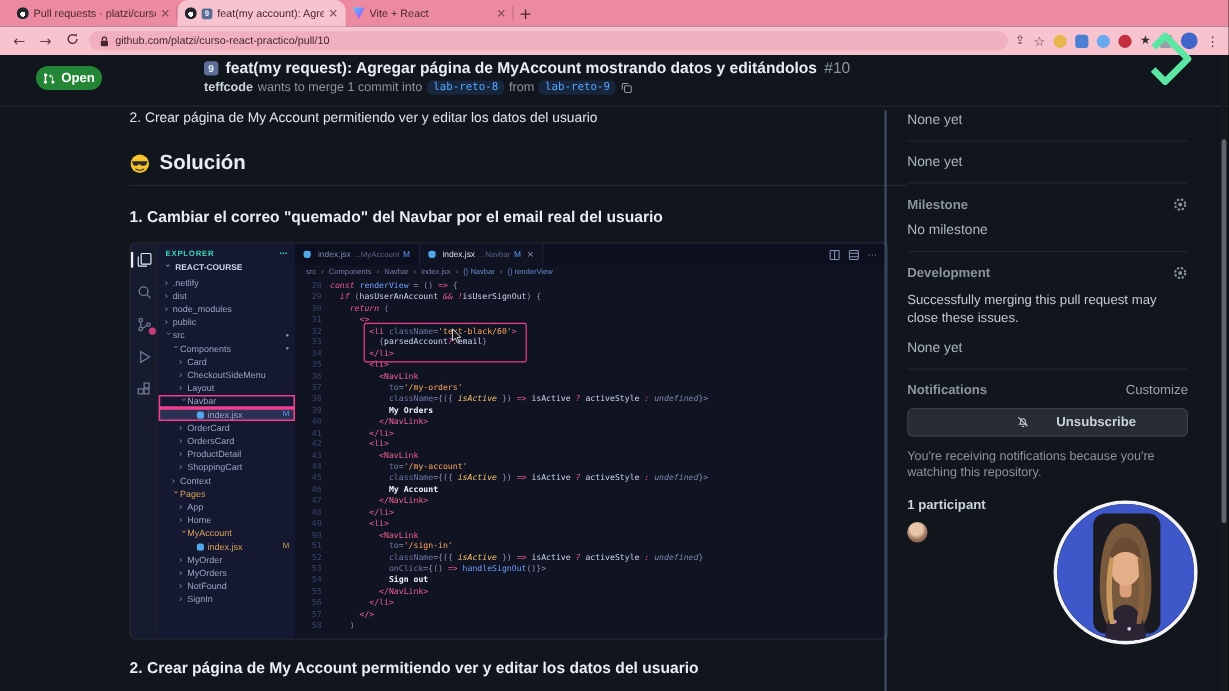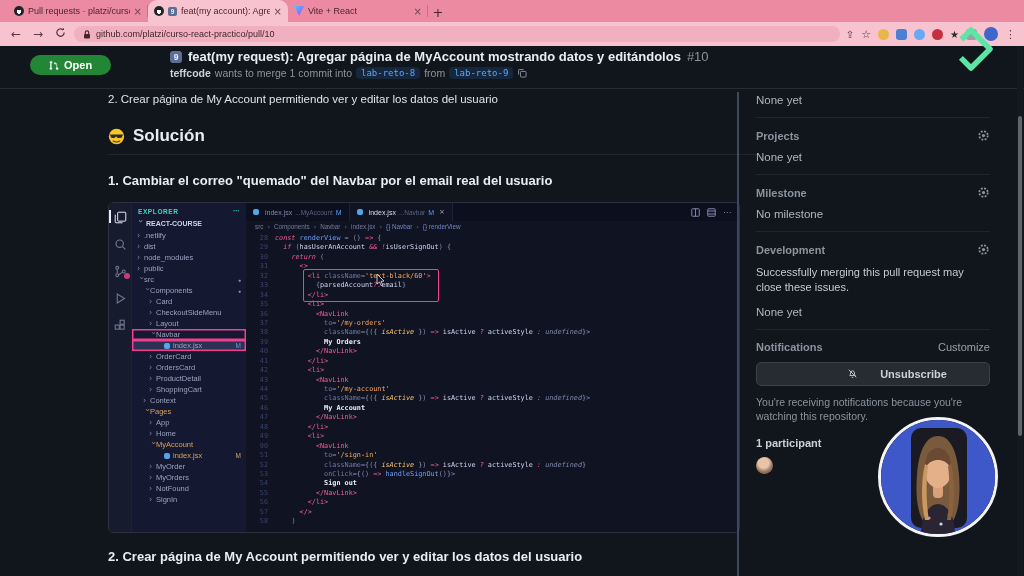--- a/index.html
+++ b/index.html
@@ -23,21 +23,21 @@
   .navbtn{color:#5d3a44;font-size:12px;width:16px;text-align:center;}
   .urlpill{flex:1;max-width:780px;height:16px;background:#f0b0c0;border-radius:9px;display:flex;align-items:center;gap:5px;padding:0 9px;font-size:9px;color:#45242e;}
   .extrow{display:flex;align-items:center;gap:7px;margin-left:auto;}
   .exticon{width:11px;height:11px;border-radius:3px;}
   .avatar-toolbar{width:14px;height:14px;border-radius:50%;background:#3f66c9;}
   .kebab{color:#5d3a44;font-size:11px;}
 
   
   .page{position:absolute;left:0;top:46px;width:1024px;height:530px;background:#11151c;color:#e6edf3;}
   .prheader{position:absolute;left:0;top:0;right:0;height:42px;border-bottom:1px solid #242b33;}
-  .openpill{position:absolute;left:30px;top:9px;display:flex;align-items:center;gap:5px;background:#238636;color:#fff;font-size:11px;font-weight:600;border-radius:999px;padding:4px 19px;}
+  .openpill{position:absolute;left:30px;top:9px;display:flex;align-items:center;gap:5px;background:#238636;color:#fff;font-size:11px;font-weight:600;border-radius:999px;padding:4px 6px;}
   .titleblock{position:absolute;left:170px;top:3px;}
   .t1{display:flex;align-items:center;gap:6px;font-size:13px;font-weight:bold;}
   .keycap{width:12px;height:12px;background:#5c6e96;border-radius:3px;color:#eaf0fb;font-size:8.5px;font-weight:bold;display:flex;align-items:center;justify-content:center;}
   .prnum{color:#8b949e;font-weight:normal;}
   .t2{margin-top:3px;font-size:10.5px;color:#8b949e;display:flex;align-items:center;gap:4px;}
   .t2 b{color:#c9d1d9;font-weight:600;}
   .branch{font-family:"DejaVu Sans Mono",monospace;font-size:9px;color:#58a6ff;background:rgba(56,139,253,.15);border-radius:4px;padding:1px 5px;}
 
   .main{position:absolute;left:84px;top:42px;width:650px;padding-left:24px;}
   .intro{font-size:11.5px;color:#dfe4ea;margin:5px 0 0 0;}
@@ -434,27 +434,20 @@
           </div>
         </div>
       </div>
 
       <div class="h3 step2">2. Crear página de My Account permitiendo ver y editar los datos del usuario</div>
     </div>
 
     <div class="sidebar">
       <div class="sv">None yet</div>
       <hr class="shr">
-      <div class="shead">
-        <span>Projects</span>
-        <svg width="13" height="13" viewBox="0 0 16 16">
-            <circle cx="8" cy="8" r="5.2" fill="none" stroke="#8b949e" stroke-width="2.1" stroke-dasharray="2.4 1.7"></circle>
-            <circle cx="8" cy="8" r="2" fill="#8b949e"></circle>
-          </svg>
-      </div>
       <div class="sv">None yet</div>
       <hr class="shr">
       <div class="shead">
         <span>Milestone</span>
         <svg width="13" height="13" viewBox="0 0 16 16">
             <circle cx="8" cy="8" r="5.2" fill="none" stroke="#8b949e" stroke-width="2.1" stroke-dasharray="2.4 1.7"></circle>
             <circle cx="8" cy="8" r="2" fill="#8b949e"></circle>
           </svg>
       </div>
       <div class="sv">No milestone</div>

